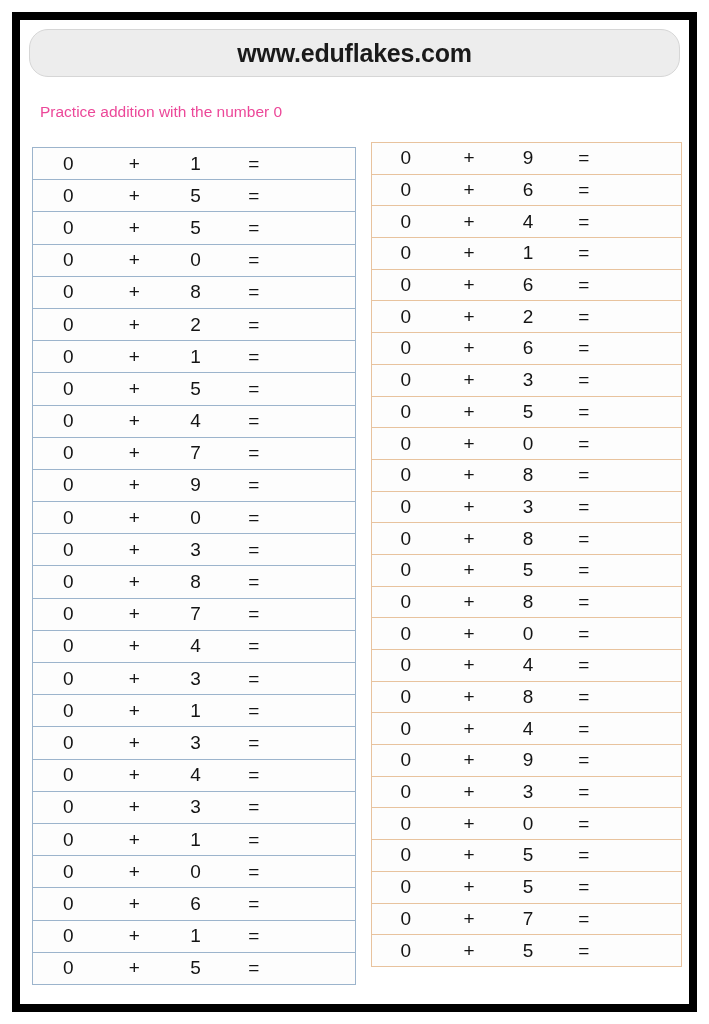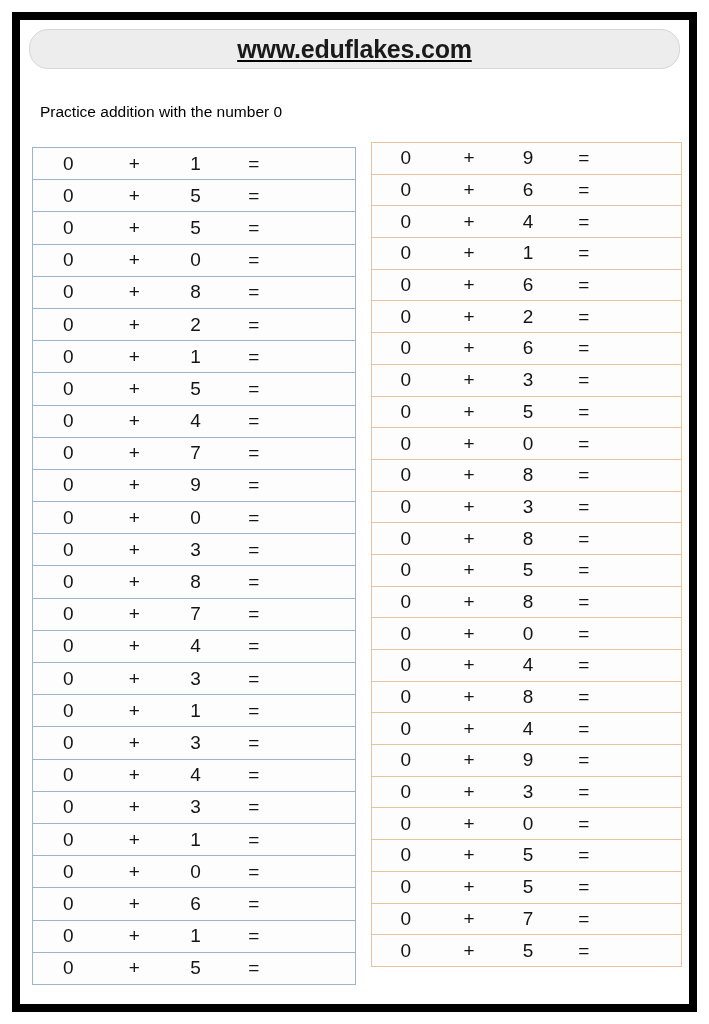--- a/index.html
+++ b/index.html
@@ -32,46 +32,45 @@
     box-sizing: border-box;
     background: #ffffff;
   }
 
   
   #site-header-box {
     position: absolute;
     left: 9px;
     top: 9px;
     width: 651px;
-    height: 40px;
+    height: 48px;
     box-sizing: border-box;
     background: #ededed;
     border: 1px solid #d6d6d6;
     border-radius: 19px;
     display: flex;
     align-items: center;
     justify-content: center;
-    text-decoration: underline;
   }
   #site-header-title {
     font-family: "Liberation Sans", sans-serif;
     font-size: 25px;
     font-weight: bold;
     color: #1a1a1a;
     letter-spacing: -0.2px;
   }
 
   
   #instruction-text {
     position: absolute;
     left: 20px;
     top: 83px;
     font-family: "Liberation Sans", sans-serif;
     font-size: 15.5px;
-    color: #000000;
+    color: #ec4899;
     white-space: nowrap;
   }
 
   
   .problem-table {
     position: absolute;
     box-sizing: border-box;
     border-collapse: collapse;
     table-layout: fixed;
   }

